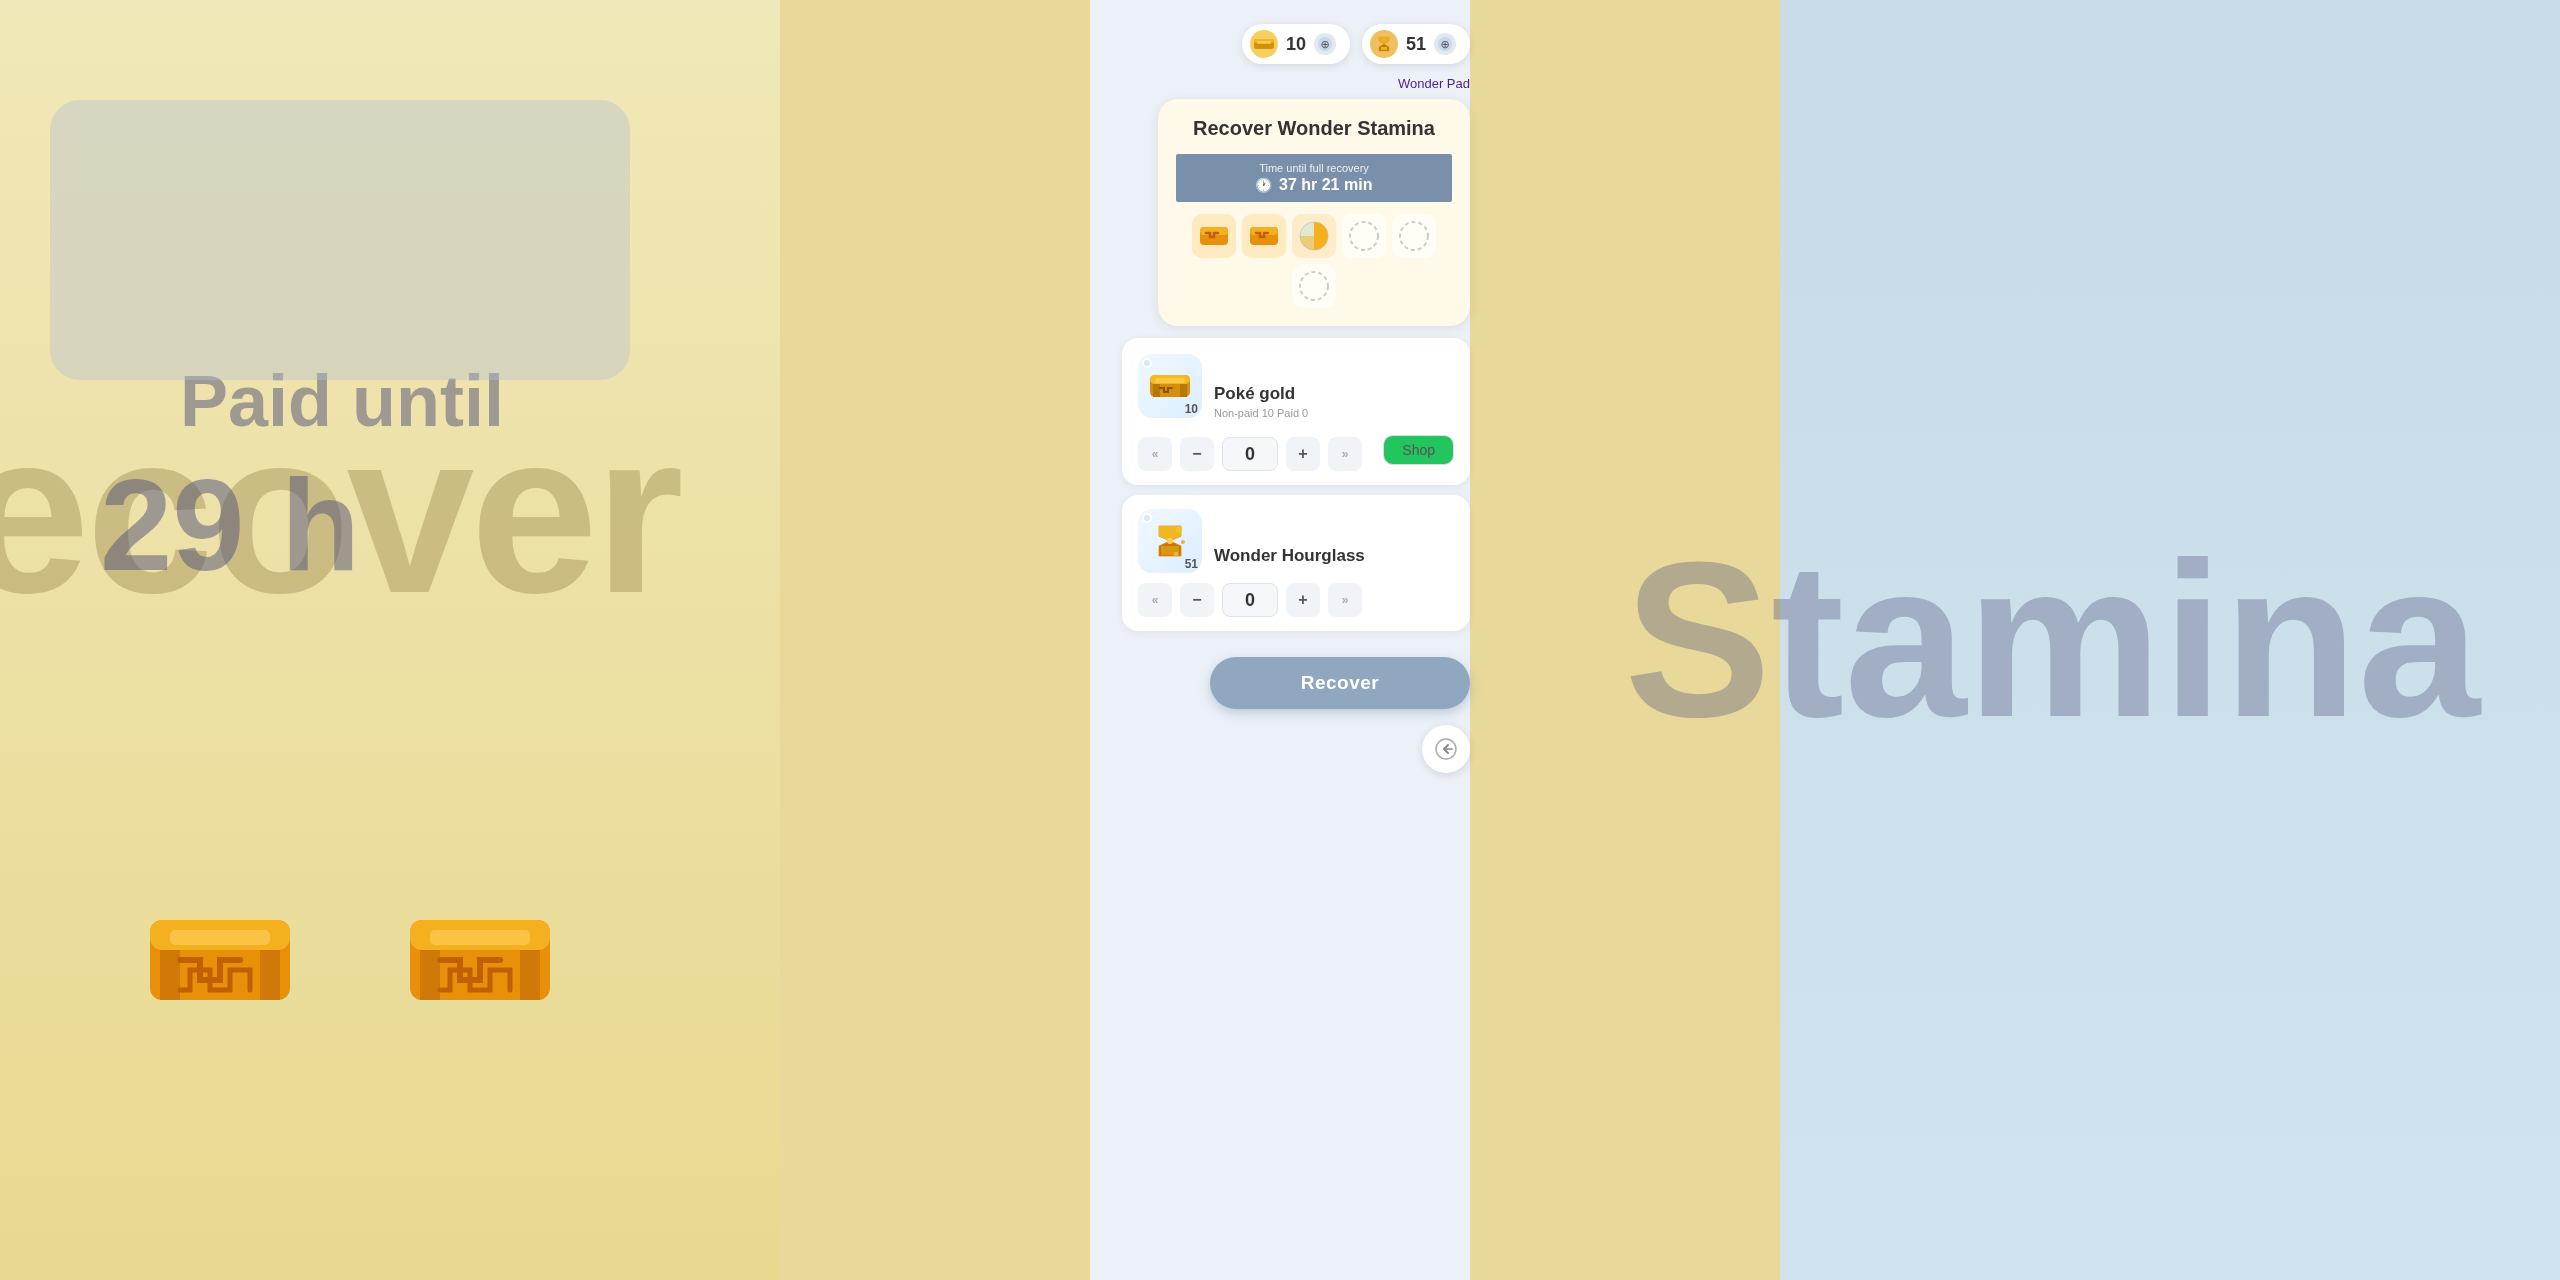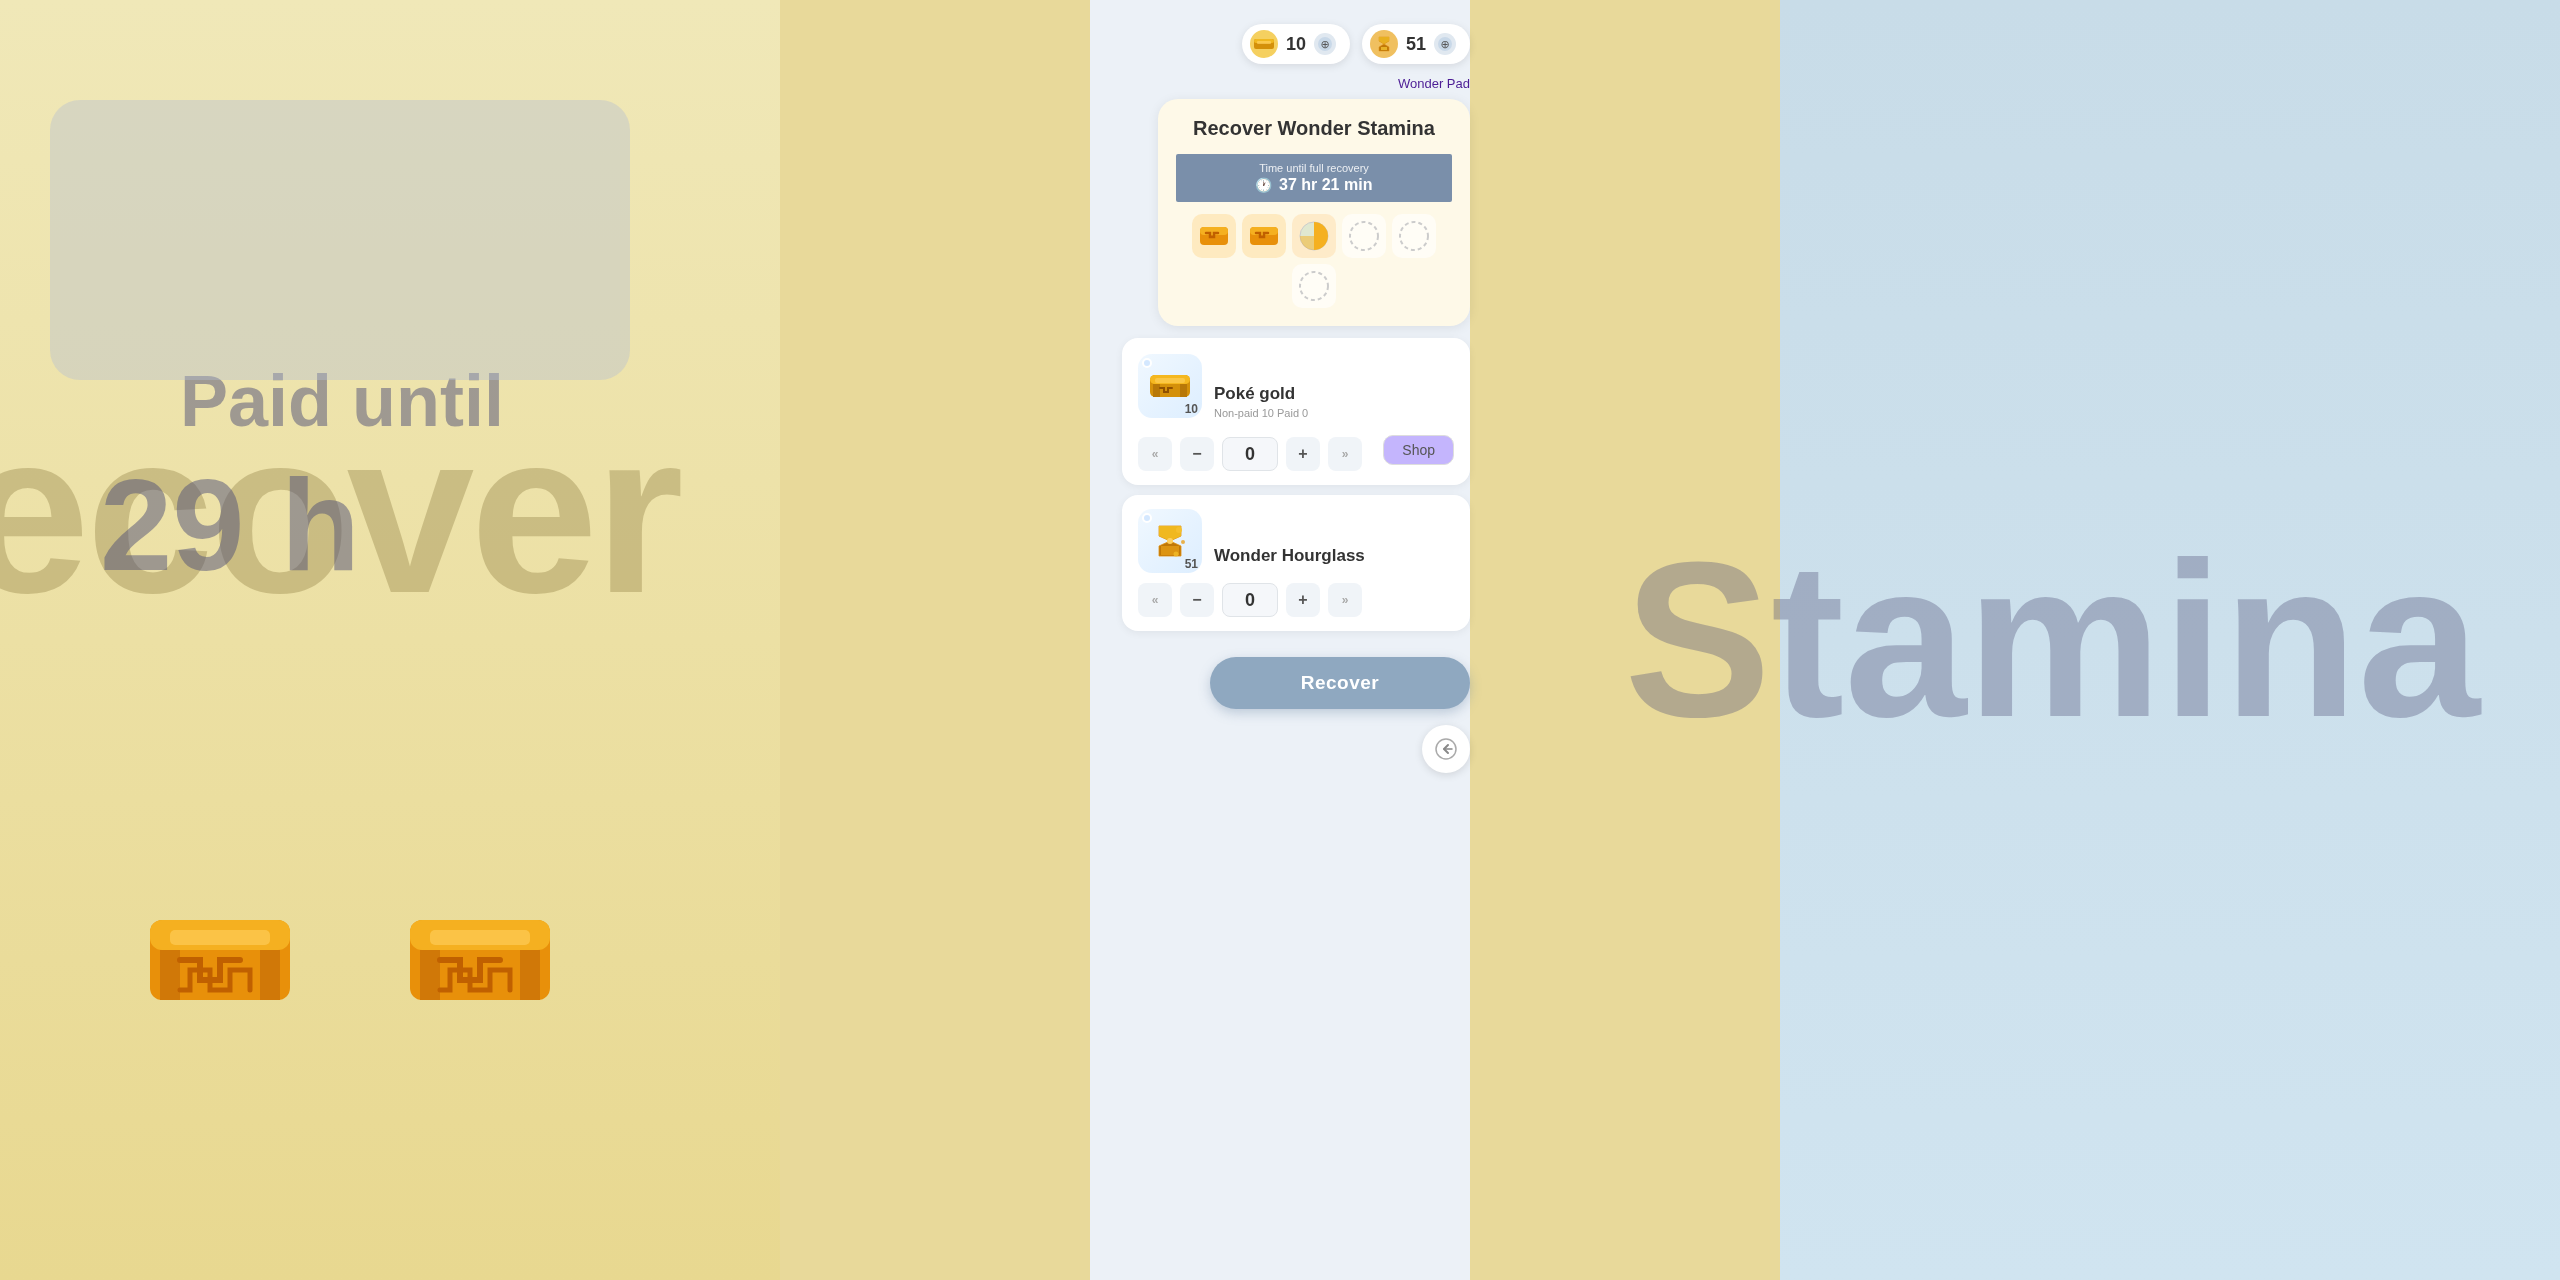--- a/index.html
+++ b/index.html
@@ -334,21 +334,21 @@
       border: 1px solid #e0e4e8;
       display: flex;
       align-items: center;
       justify-content: center;
       font-size: 18px;
       font-weight: 600;
       color: #333;
     }
 
     .shop-btn {
-      background: #c4b5fd;
+      background: #22c55e;
       border: 1.5px solid #ddd;
       border-radius: 10px;
       padding: 6px 18px;
       font-size: 14px;
       color: #555;
       cursor: pointer;
       margin-left: auto;
       display: block;
       font-weight: 500;
     }

